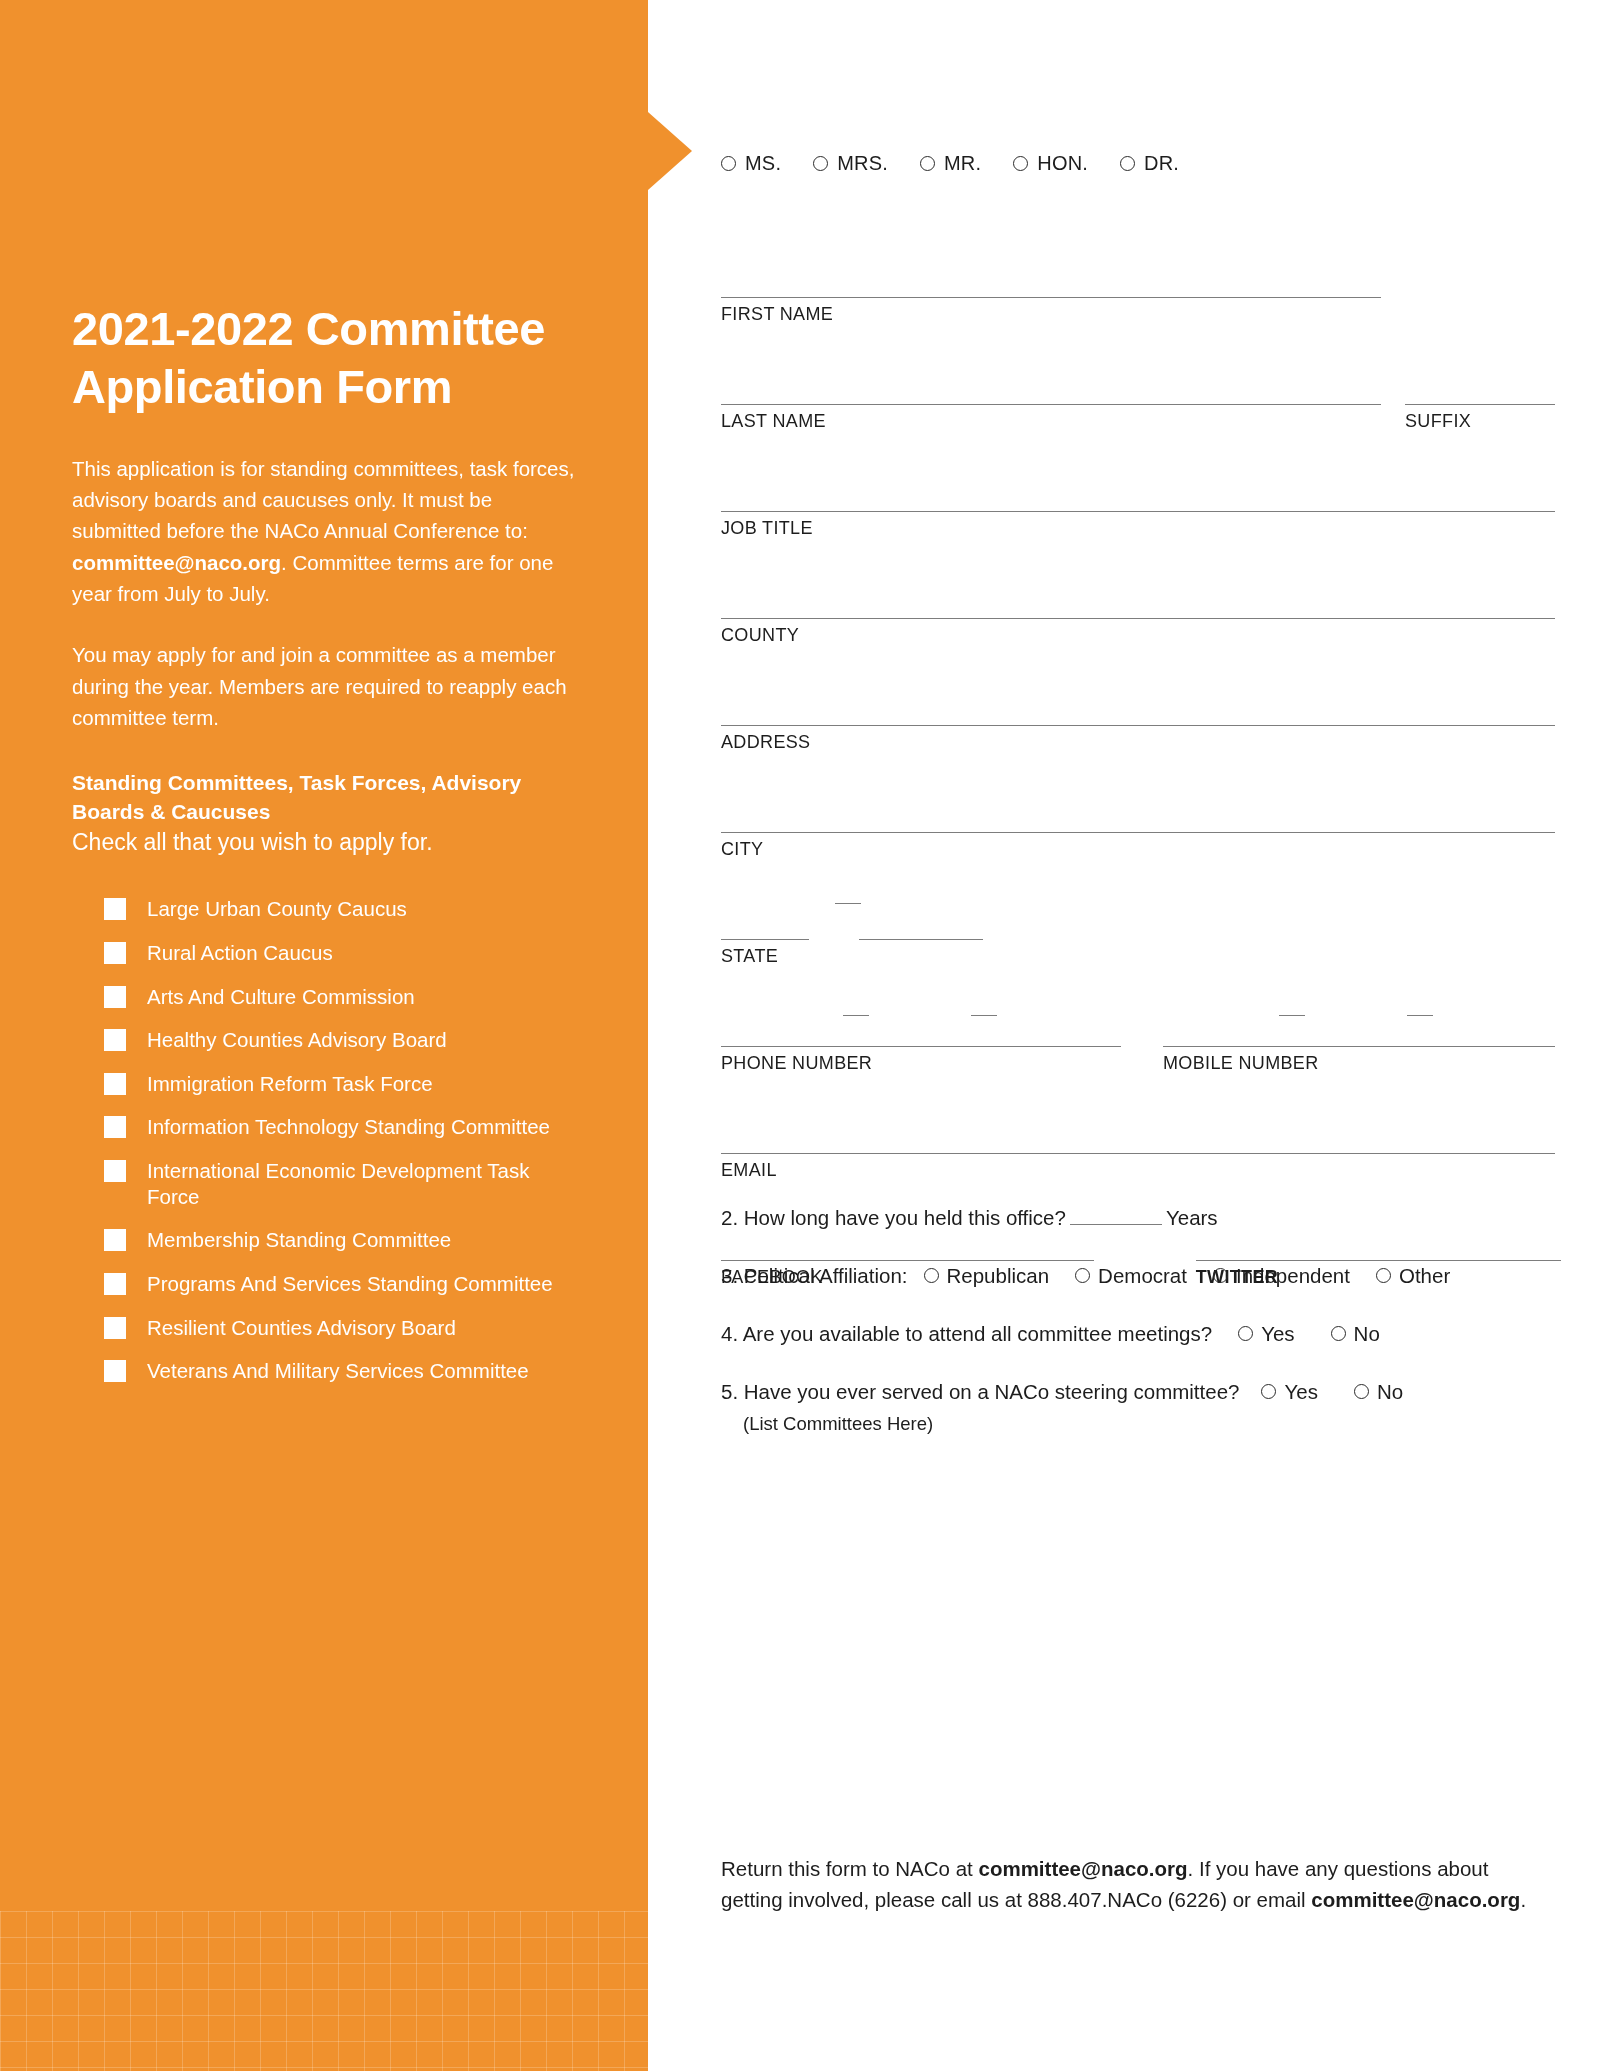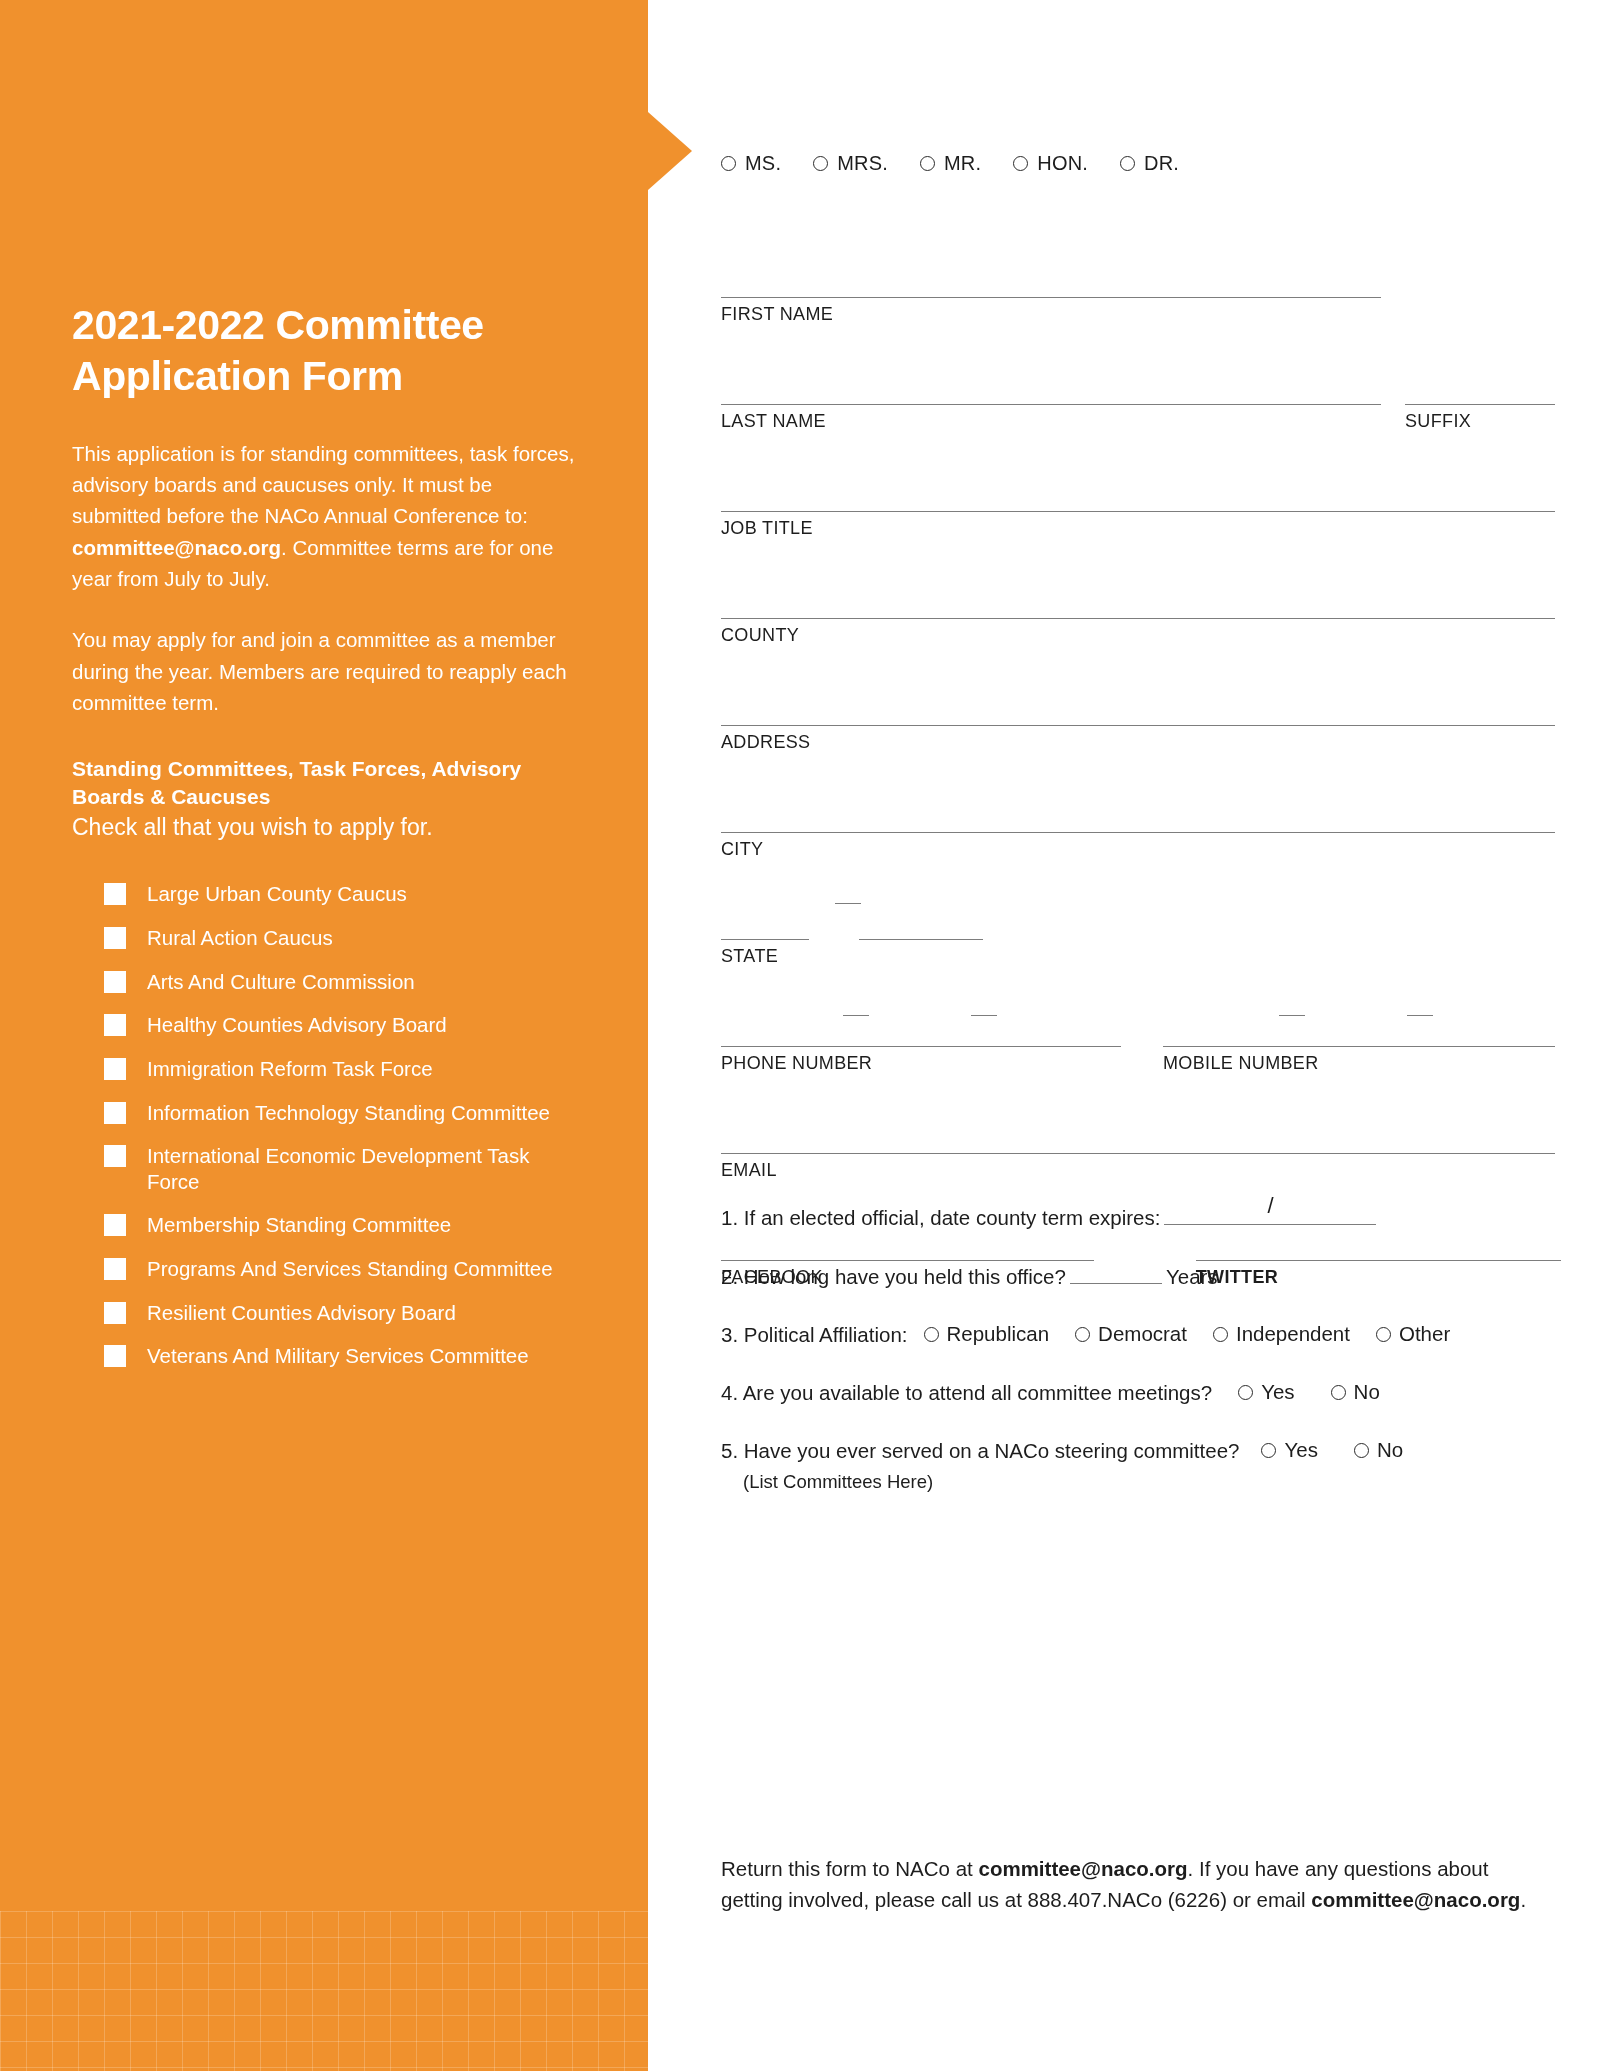--- a/index.html
+++ b/index.html
@@ -55,21 +55,21 @@
   }
 
   .panel-inner {
     position: absolute;
     left: 72px;
     top: 300px;
     width: 520px;
   }
 
   .form-title {
-    font-size: 41px;
+    font-size: 47px;
     font-weight: bold;
     line-height: 1.24;
     letter-spacing: -0.4px;
     margin-bottom: 36px;
   }
 
   .intro-para {
     font-size: 20.5px;
     line-height: 1.53;
     margin-bottom: 30px;
@@ -442,26 +442,20 @@
         <div style="width:42px;flex:0 0 42px;"></div>
         <div class="field" style="width:392px;font-weight:bold;">
           <div class="field-line"></div>
           <div class="field-label">TWITTER</div>
         </div>
       </div>
     </div>
 
     <div class="questions">
 
-      <div class="q">
-        <span class="q-text">1. If an elected official, date county term expires:</span>
-        <span class="blank blank-date">
-          <span class="slash">/</span>
-        </span>
-      </div>
 
       <div class="q">
         <span class="q-text">2. How long have you held this office?</span>
         <span class="blank blank-years"></span>
         <span class="q-text">Years</span>
       </div>
 
       <div class="q">
         <span class="q-text">3. Political Affiliation:</span>
         <label class="radio-inline">

